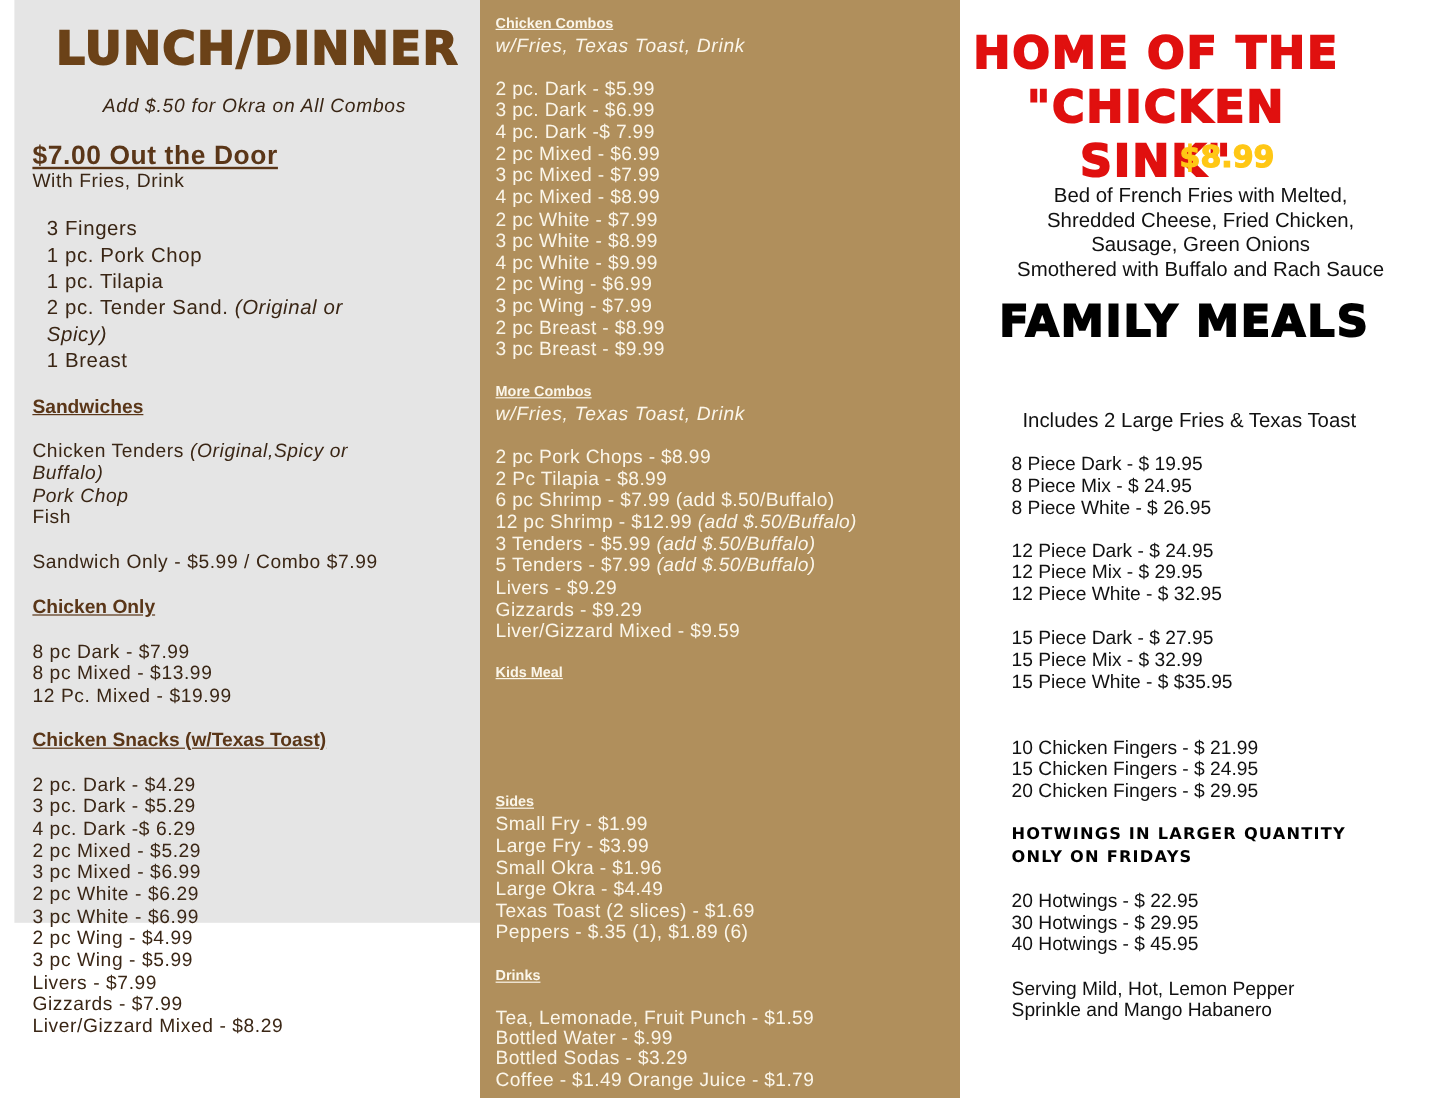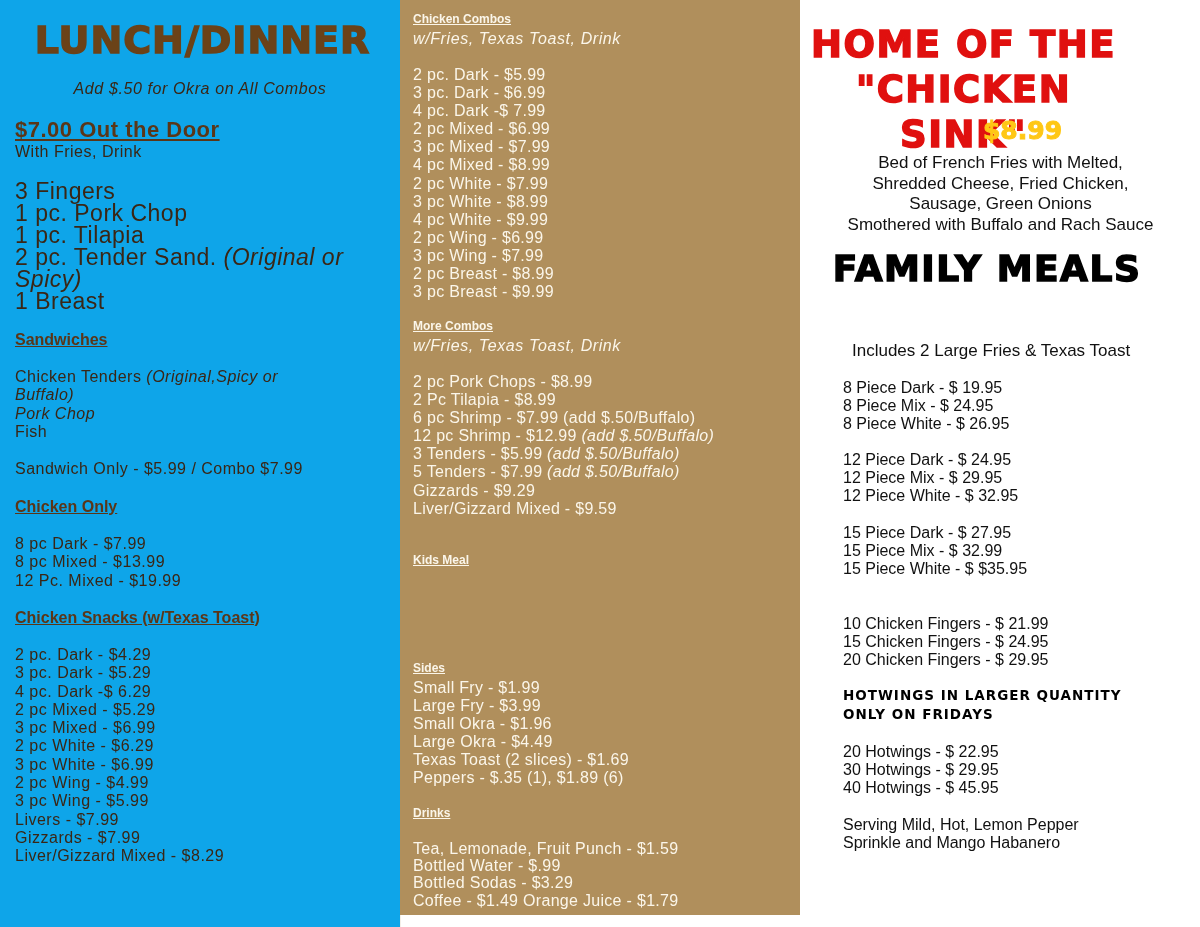--- a/index.html
+++ b/index.html
@@ -1,20 +1,20 @@
 <!DOCTYPE html>
 <html><head>
 <meta charset="utf-8">
 <style>
   html, body { margin:0; padding:0; }
   body { width:1200px; height:927px; background:#ffffff; position:relative; overflow:hidden;
          font-family:"Liberation Sans", "DejaVu Sans", sans-serif; }
   .col { position:absolute; top:0; }
   
-  #left { left:0; width:400px; height:927px; background:#0ea5e9; border-right:1px solid #f3efe8; }
+  #left { left:12px; width:400px; height:769px; background:#e5e5e5; border-right:1px solid #f3efe8; }
   .title-left { position:absolute; left:20px; top:18px; width:365px; text-align:center;
     font-family:"DejaVu Sans", sans-serif; font-weight:900; font-size:38px; letter-spacing:1px;
     color:#6b4218; -webkit-text-stroke:1.5px #6b4218; }
   .okra { position:absolute; left:0; width:400px; top:80px; text-align:center; font-style:italic;
     font-size:16px; color:#3a2615; letter-spacing:0.6px; }
   .l-head { position:absolute; left:15px; font-weight:bold; text-decoration:underline; color:#5a3618; }
   .l-text { position:absolute; left:15px; color:#3a2615; letter-spacing:0.5px; line-height:18.3px; font-size:16px; }
   .ital { font-style:italic; }
   
   #mid { left:400px; width:400px; height:915px; background:#b08f5c; }
@@ -38,21 +38,21 @@
 </head>
 <body>
 
 <div id="left" class="col">
   <div class="title-left">LUNCH/DINNER</div>
   <div class="okra">Add $.50 for Okra on All Combos</div>
 
   <div class="l-head" style="top:117px;font-size:22px;letter-spacing:0.5px;">$7.00 Out the Door</div>
   <div class="l-text" style="top:143px;">With Fries, Drink</div>
 
-  <div class="l-text block" style="top:180px;font-size:23px;line-height:22px;">
+  <div class="l-text block" style="top:180px;font-size:17px;line-height:22px;margin-left:12px;">
     <div><span>3 Fingers</span></div>
     <div><span>1 pc. Pork Chop</span></div>
     <div><span>1 pc. Tilapia</span></div>
     <div><span>2 pc. Tender Sand. </span><span class="ital">(Original or</span></div>
     <div><span class="ital">Spicy)</span></div>
     <div><span>1 Breast</span></div>
   </div>
 
   <div class="l-head" style="top:331px;font-size:16px;">Sandwiches</div>
   <div class="l-text block" style="top:368px;">
@@ -108,20 +108,21 @@
 
   <div class="m-head" style="top:319px;">More Combos</div>
   <div class="m-sub" style="top:337px;">w/Fries, Texas Toast, Drink</div>
   <div class="m-text block" style="top:373px;">
     <div><span>2 pc Pork Chops - $8.99</span></div>
     <div><span>2 Pc Tilapia - $8.99</span></div>
     <div><span>6 pc Shrimp - $7.99 (add $.50/Buffalo)</span></div>
     <div><span>12 pc Shrimp - $12.99 </span><span class="ital">(add $.50/Buffalo)</span></div>
     <div><span>3 Tenders - $5.99 </span><span class="ital">(add $.50/Buffalo)</span></div>
     <div><span>5 Tenders - $7.99 </span><span class="ital">(add $.50/Buffalo)</span></div>
+    <div><span>Livers - $9.29</span></div>
     <div><span>Gizzards - $9.29</span></div>
     <div><span>Liver/Gizzard Mixed - $9.59</span></div>
   </div>
 
   <div class="m-head" style="top:553px;">Kids Meal</div>
 
   <div class="m-head" style="top:661px;">Sides</div>
   <div class="m-text block" style="top:679px;">
     <div>Small Fry - $1.99</div>
     <div>Large Fry - $3.99</div>

